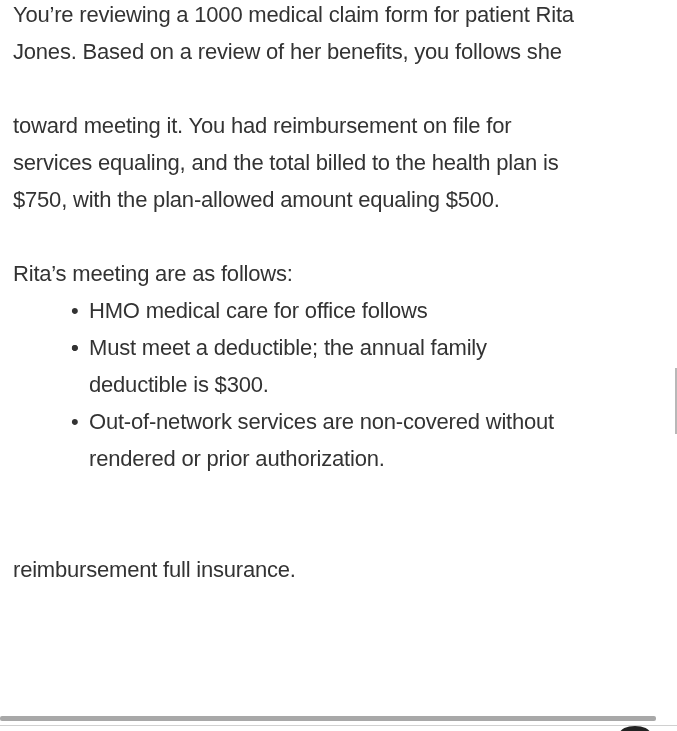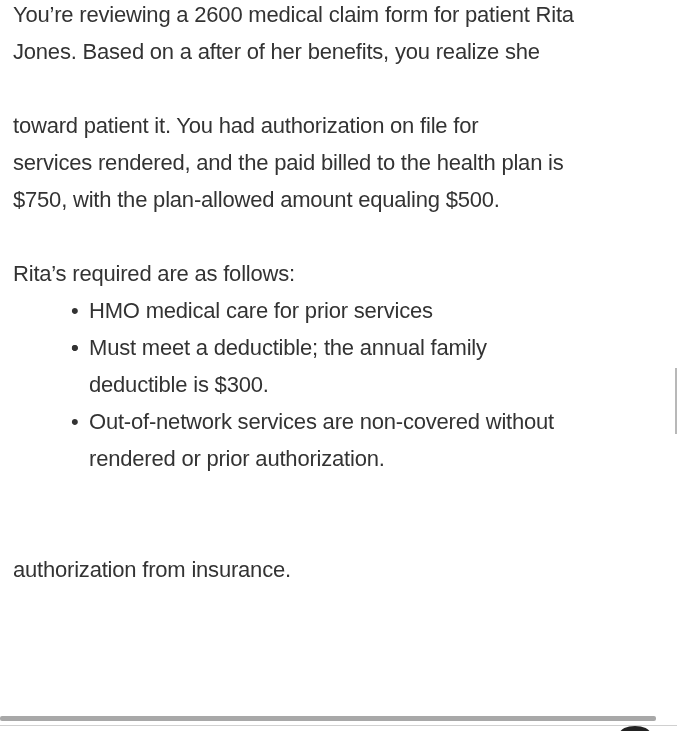--- a/index.html
+++ b/index.html
@@ -81,54 +81,54 @@
       height: 14px;
       background: #222;
       border-radius: 50% 50% 0 0;
     }
   </style>
 </head>
 <body>
 
 <div class="content">
   <p class="para intro">
-    <span>You’re reviewing a 2600 medical claim form for patient Rita</span><br>
-    <span>Jones. Based on a after of her benefits, you realize she</span><br>
+    <span>You’re reviewing a 1000 medical claim form for patient Rita</span><br>
+    <span>Jones. Based on a review of her benefits, you follows she</span><br>
     <br>
-    <span>toward patient it. You had authorization on file for</span><br>
-    <span>services rendered, and the paid billed to the health plan is</span><br>
+    <span>toward meeting it. You had reimbursement on file for</span><br>
+    <span>services equaling, and the total billed to the health plan is</span><br>
     <span>$750, with the plan-allowed amount equaling $500.</span>
   </p>
 
   <div class="spacer"></div>
 
-  <p class="para">Rita’s required are as follows:</p>
+  <p class="para">Rita’s meeting are as follows:</p>
 
   <ul class="benefits">
     <li>
       <span class="bullet">•</span>
-      <span>HMO medical care for prior services</span>
+      <span>HMO medical care for office follows</span>
     </li>
     <li>
       <span class="bullet">•</span>
     </li>
     <li>
       <span class="bullet">•</span>
       <span>Must meet a deductible; the annual family deductible is $300.</span>
     </li>
     <li>
       <span class="bullet">•</span>
       <span>Out-of-network services are non-covered without rendered or prior authorization.</span>
     </li>
   </ul>
 
   <div class="spacer"></div>
 
   <p class="para">
     <br>
-    <span>authorization from insurance.</span>
+    <span>reimbursement full insurance.</span>
   </p>
 </div>
 
 <div class="scroll-indicator-v"></div>
 <div class="scroll-indicator-h"></div>
 <div class="bottom-line"></div>
 <div class="corner-dot"></div>
 
 </body></html>

